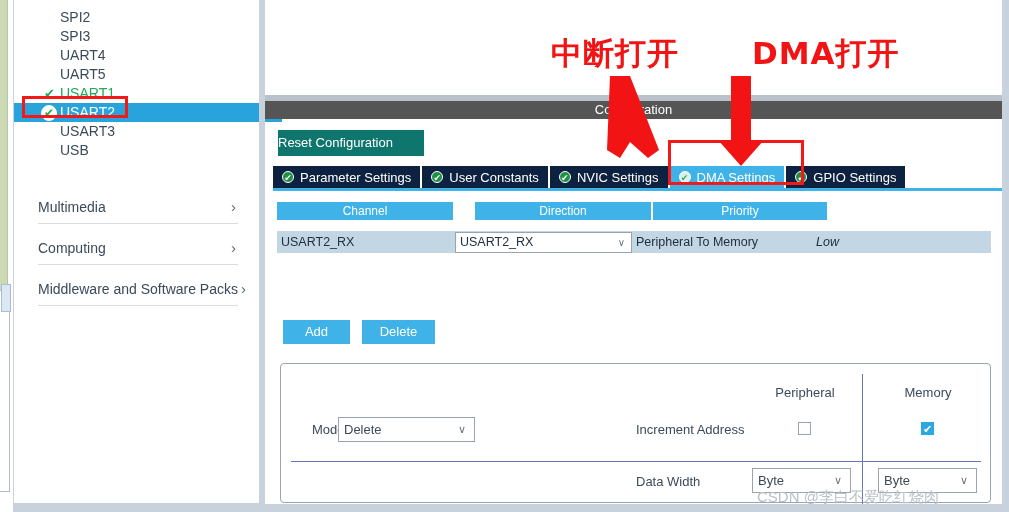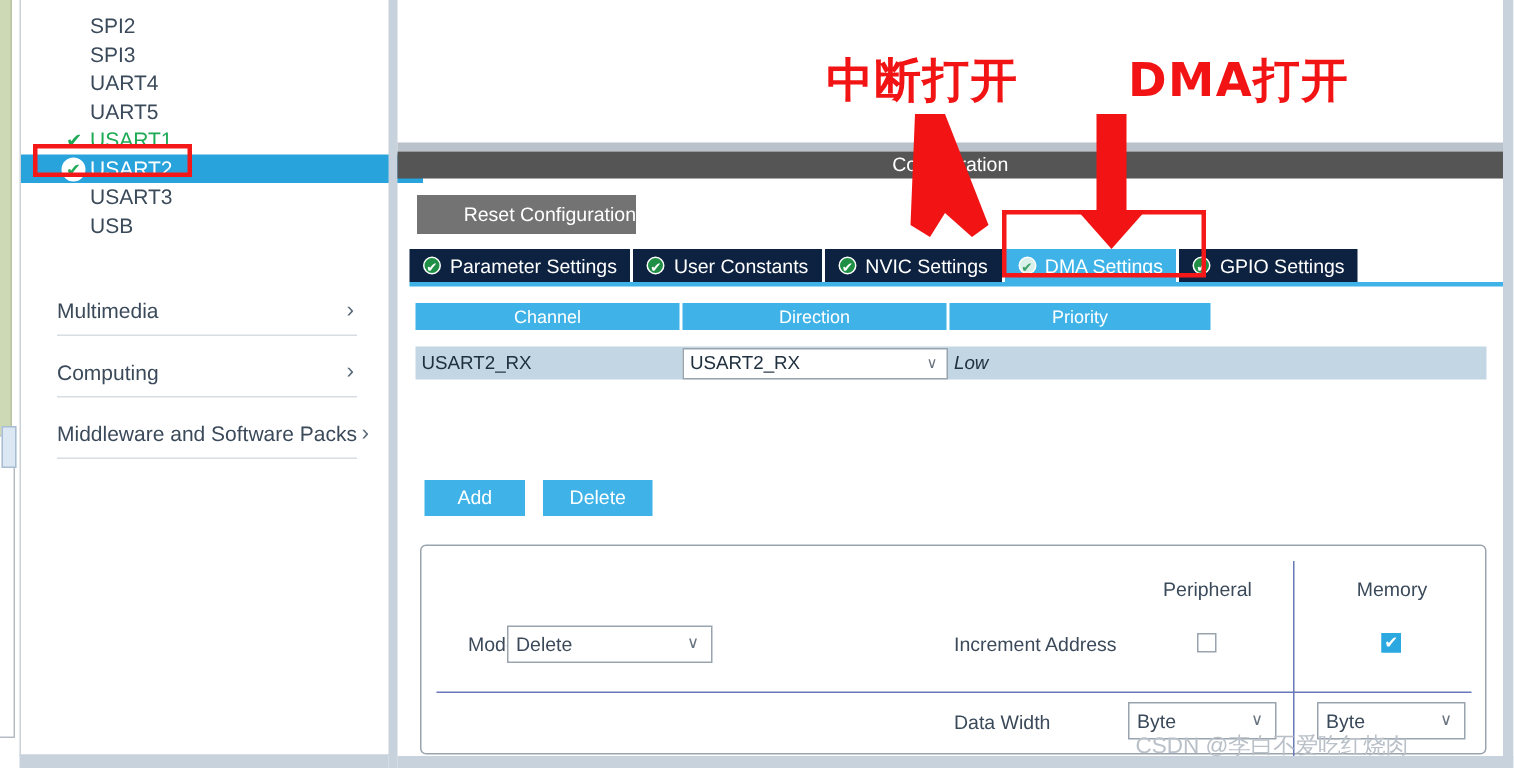--- a/index.html
+++ b/index.html
@@ -114,24 +114,24 @@
     background: #555555;
     color: #ffffff;
     font-size: 13px;
     text-align: center;
     line-height: 18px;
   }
 
   .reset-btn {
     position: absolute; left: 278px; top: 130px;
     width: 146px; height: 26px;
-    background: #737373;
+    background: #0f766e;
     color: #ffffff;
     font-size: 13px;
-    text-align: right;
+    text-align: left;
     line-height: 26px;
     border: none;
   }
 
   
   .tabs-row {
     position: absolute; left: 273px; top: 166px;
     height: 22px;
     display: flex;
     align-items: stretch;
@@ -179,21 +179,21 @@
   .dma-head .th {
     background: #3fb3e8;
     color: #ffffff;
     font-size: 12px;
     text-align: center;
     line-height: 18px;
     margin-right: 2px;
   }
   .th-1 { width: 184px; }
   .th-2 { width: 176px; }
-  .th-3 { width: 176px; }
+  .th-3 { width: 176px; margin-left: 20px; }
   .th-4 { width: 174px; }
 
   .dma-row {
     display: flex;
     height: 22px;
     background: #c3d6e4;
     margin-top: 11px;
     align-items: center;
   }
   .dma-cell {
@@ -421,20 +421,21 @@
       <div class="th th-2">Channel</div>
       <div class="th th-3">Direction</div>
       <div class="th th-4">Priority</div>
     </div>
     <div class="dma-row">
       <div class="dma-cell cell-req">USART2_RX</div>
       <div class="chan-select">
         <span>USART2_RX</span>
         <span class="chev">∨</span>
       </div>
+      <div class="dma-cell cell-dir">Peripheral To Memory</div>
       <div class="dma-cell cell-pri">Low</div>
     </div>
   </div>
 
   <div class="btn-blue btn-add">Add</div>
   <div class="btn-blue btn-del">Delete</div>
 
   <div class="req-settings"></div>
 
   <div class="col-head col-periph">Peripheral</div>

